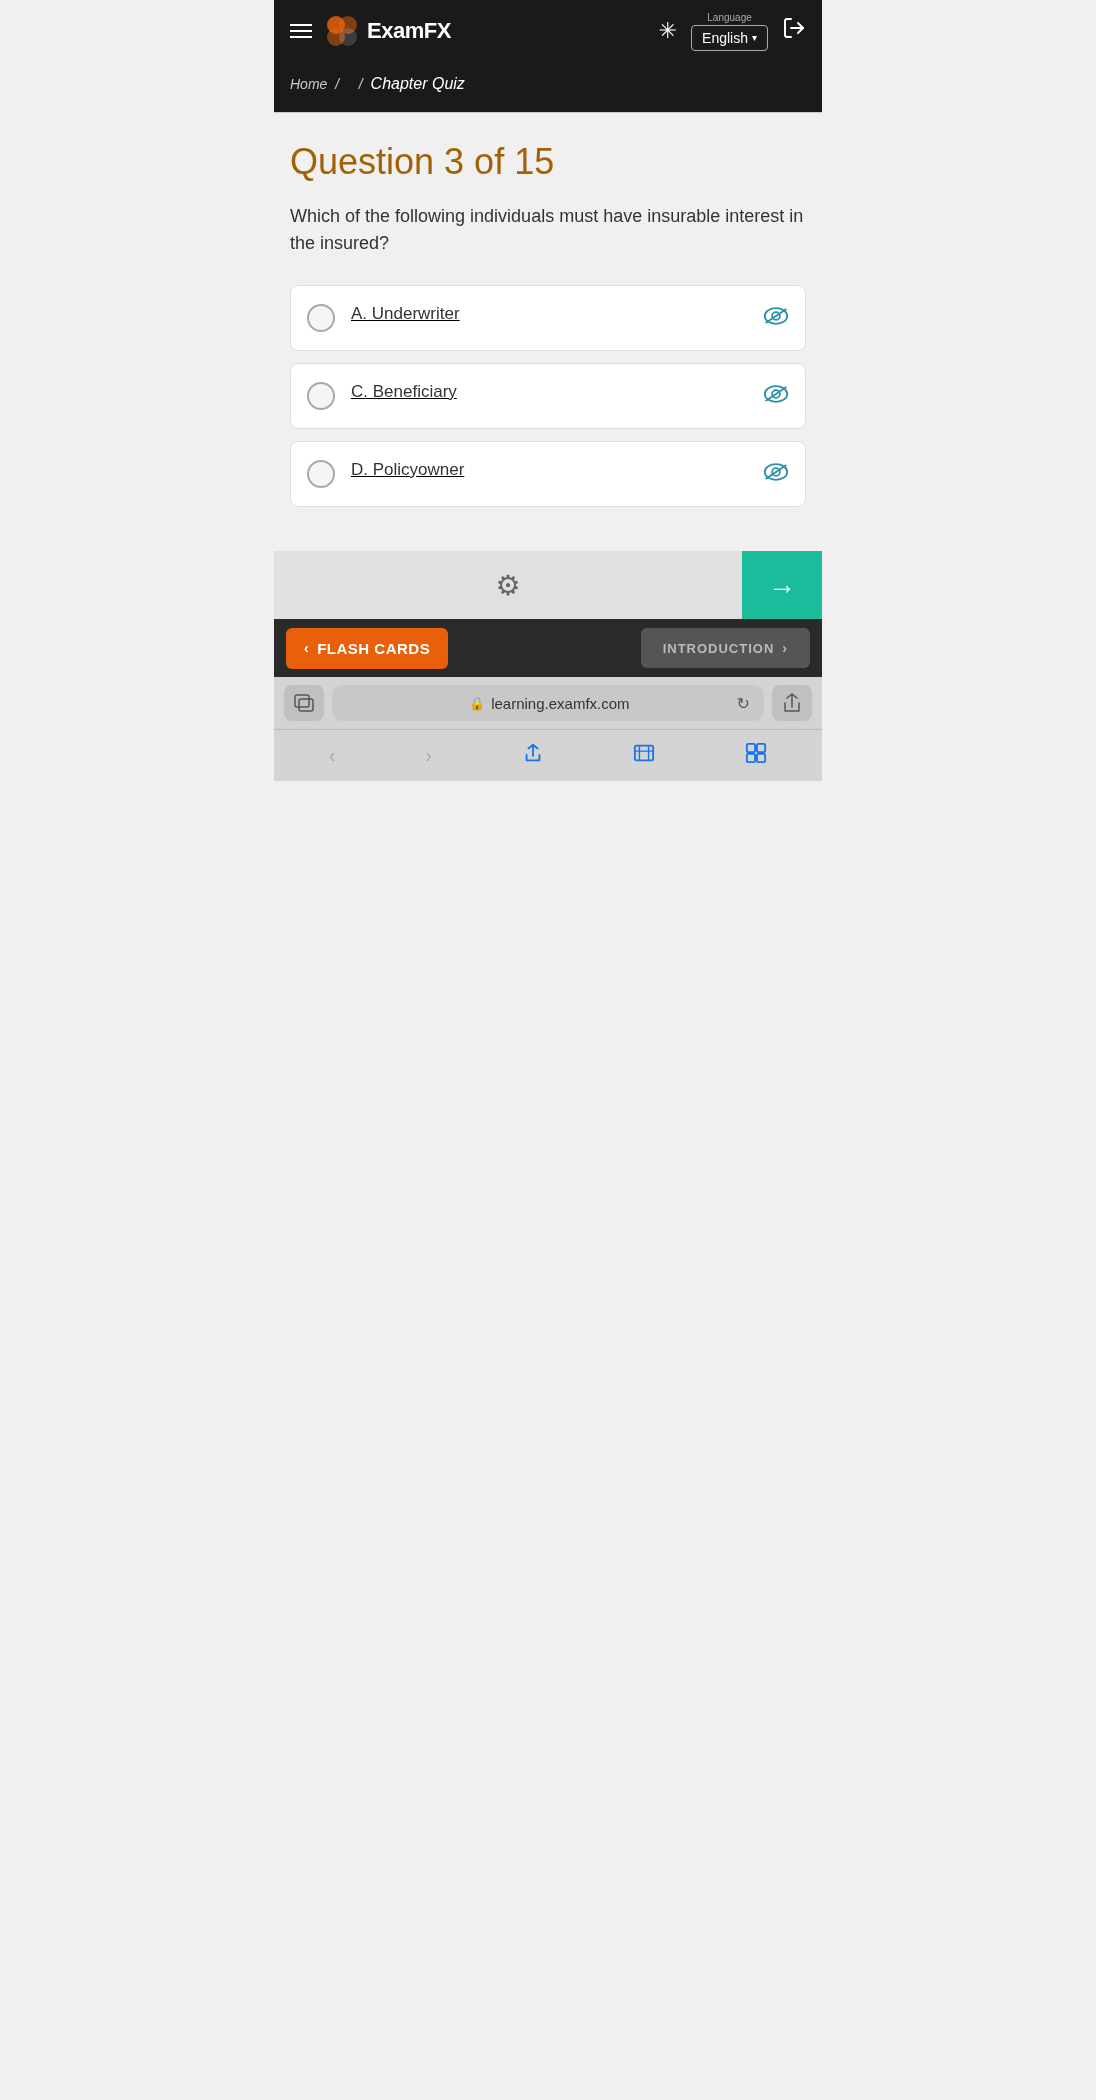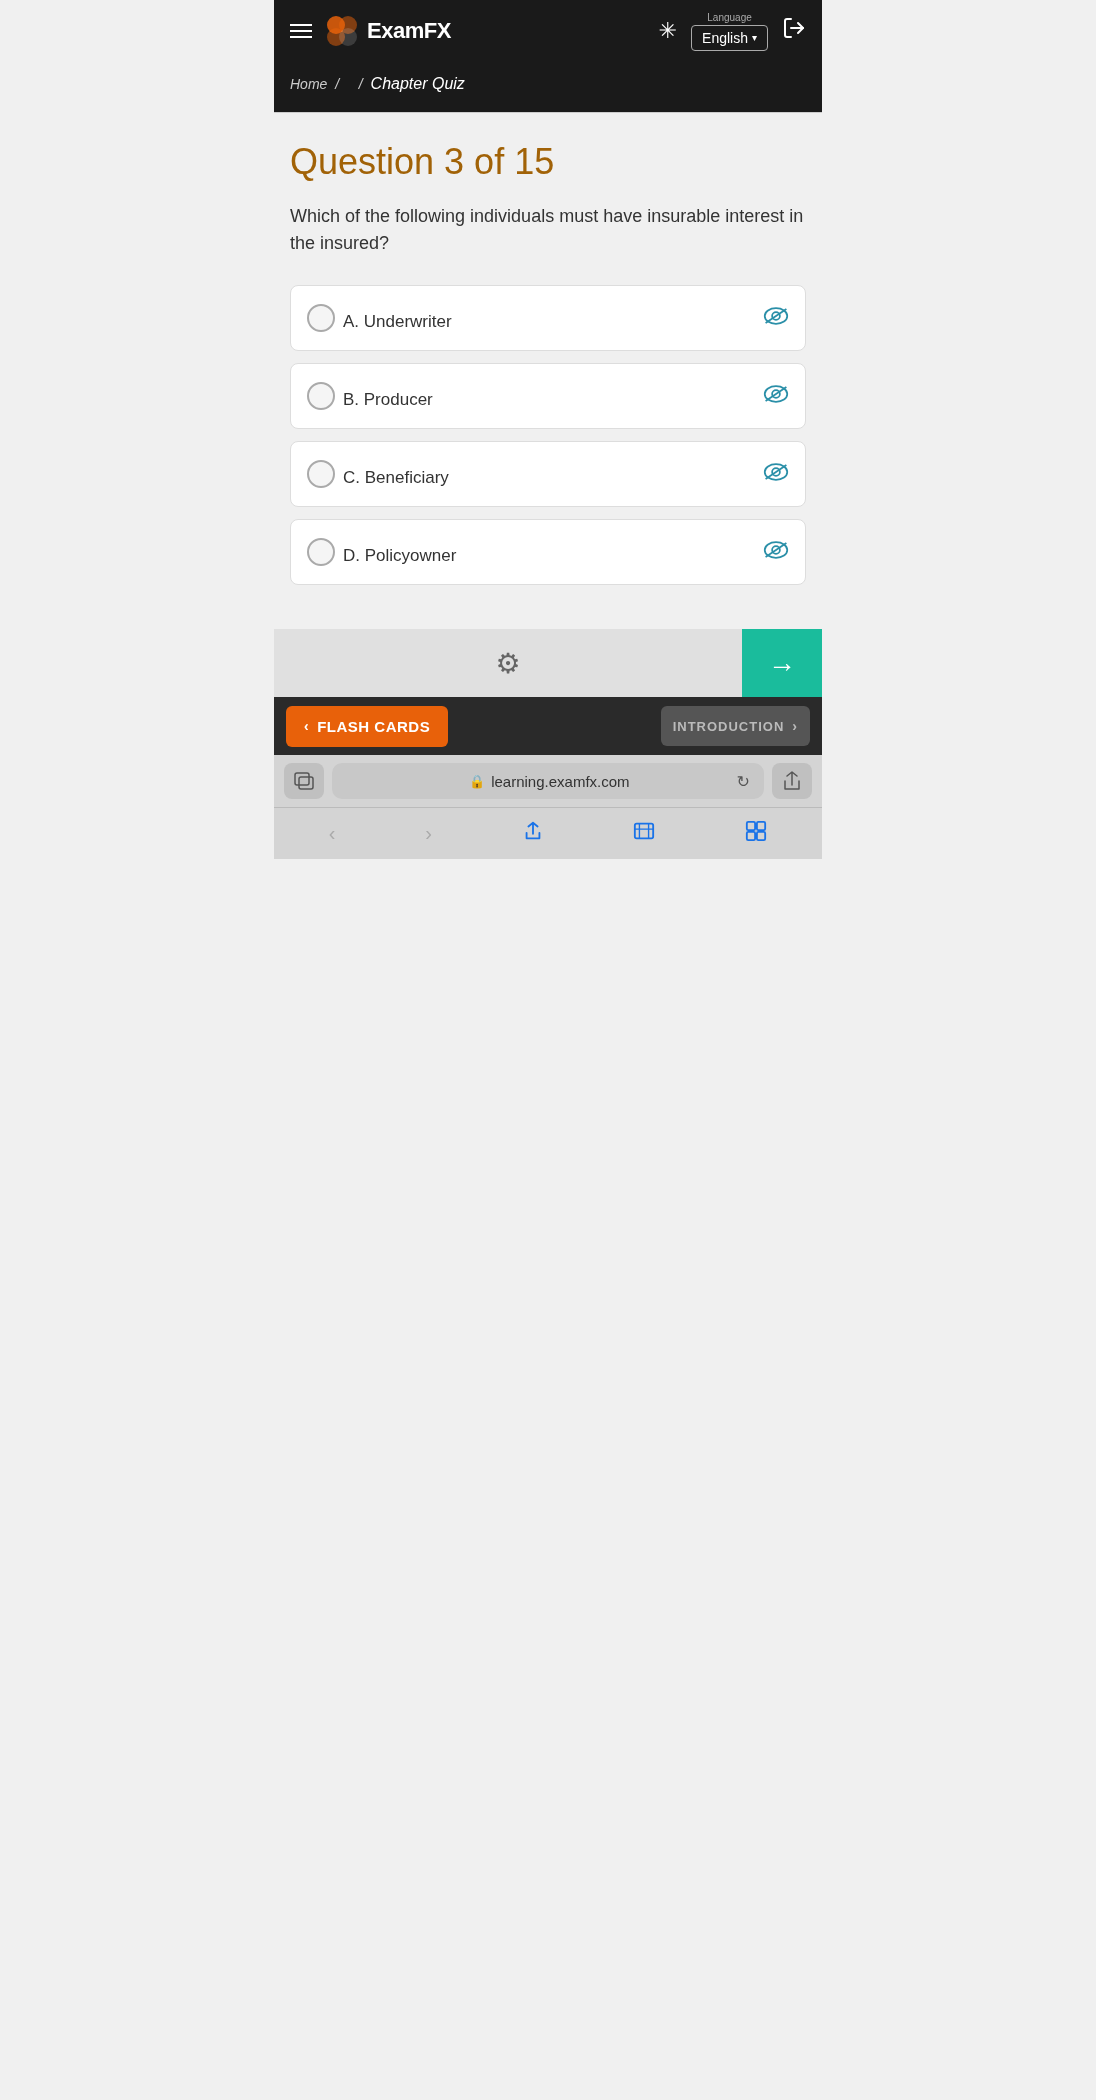--- a/index.html
+++ b/index.html
@@ -164,22 +164,23 @@
       border-radius: 8px;
       padding: 18px 16px;
       display: flex;
       align-items: center;
       justify-content: space-between;
       cursor: pointer;
     }
 
     .option-left {
       display: flex;
-      align-items: flex-end;
-      gap: 8px;
+      align-items: flex-start;
+      gap: 16px;
+      text-decoration: underline;
     }
 
     .radio-circle {
       width: 28px;
       height: 28px;
       border-radius: 50%;
       border: 2px solid #aaa;
       background: #f5f5f5;
       flex-shrink: 0;
     }
@@ -263,21 +264,21 @@
 
     .flash-btn-arrow {
       font-size: 14px;
     }
 
     .introduction-btn {
       background: #555;
       color: #bbb;
       border: none;
       border-radius: 6px;
-      padding: 12px 12px;
+      padding: 12px 22px;
       font-size: 13px;
       font-weight: 600;
       cursor: pointer;
       display: flex;
       align-items: center;
       gap: 8px;
       letter-spacing: 1px;
     }
 
     .intro-arrow {
@@ -438,33 +439,20 @@
       </div>
       <span class="eye-icon">
         <svg class="eye-svg" viewBox="0 0 30 22" fill="none" xmlns="http://www.w3.org/2000/svg">
           <ellipse cx="15" cy="11" rx="13" ry="9" stroke="#2a8fa8" stroke-width="2"></ellipse>
           <circle cx="15" cy="11" r="4.5" stroke="#2a8fa8" stroke-width="2"></circle>
           <line x1="3" y1="19" x2="27" y2="3" stroke="#2a8fa8" stroke-width="2"></line>
         </svg>
       </span>
     </div>
 
-    <div class="option-item">
-      <div class="option-left">
-        <div class="radio-circle"></div>
-        <span class="option-text">B. Producer</span>
-      </div>
-      <span class="eye-icon">
-        <svg class="eye-svg" viewBox="0 0 30 22" fill="none" xmlns="http://www.w3.org/2000/svg">
-          <ellipse cx="15" cy="11" rx="13" ry="9" stroke="#2a8fa8" stroke-width="2"></ellipse>
-          <circle cx="15" cy="11" r="4.5" stroke="#2a8fa8" stroke-width="2"></circle>
-          <line x1="3" y1="19" x2="27" y2="3" stroke="#2a8fa8" stroke-width="2"></line>
-        </svg>
-      </span>
-    </div>
 
     <div class="option-item">
       <div class="option-left">
         <div class="radio-circle"></div>
         <span class="option-text">C. Beneficiary</span>
       </div>
       <span class="eye-icon">
         <svg class="eye-svg" viewBox="0 0 30 22" fill="none" xmlns="http://www.w3.org/2000/svg">
           <ellipse cx="15" cy="11" rx="13" ry="9" stroke="#2a8fa8" stroke-width="2"></ellipse>
           <circle cx="15" cy="11" r="4.5" stroke="#2a8fa8" stroke-width="2"></circle>

